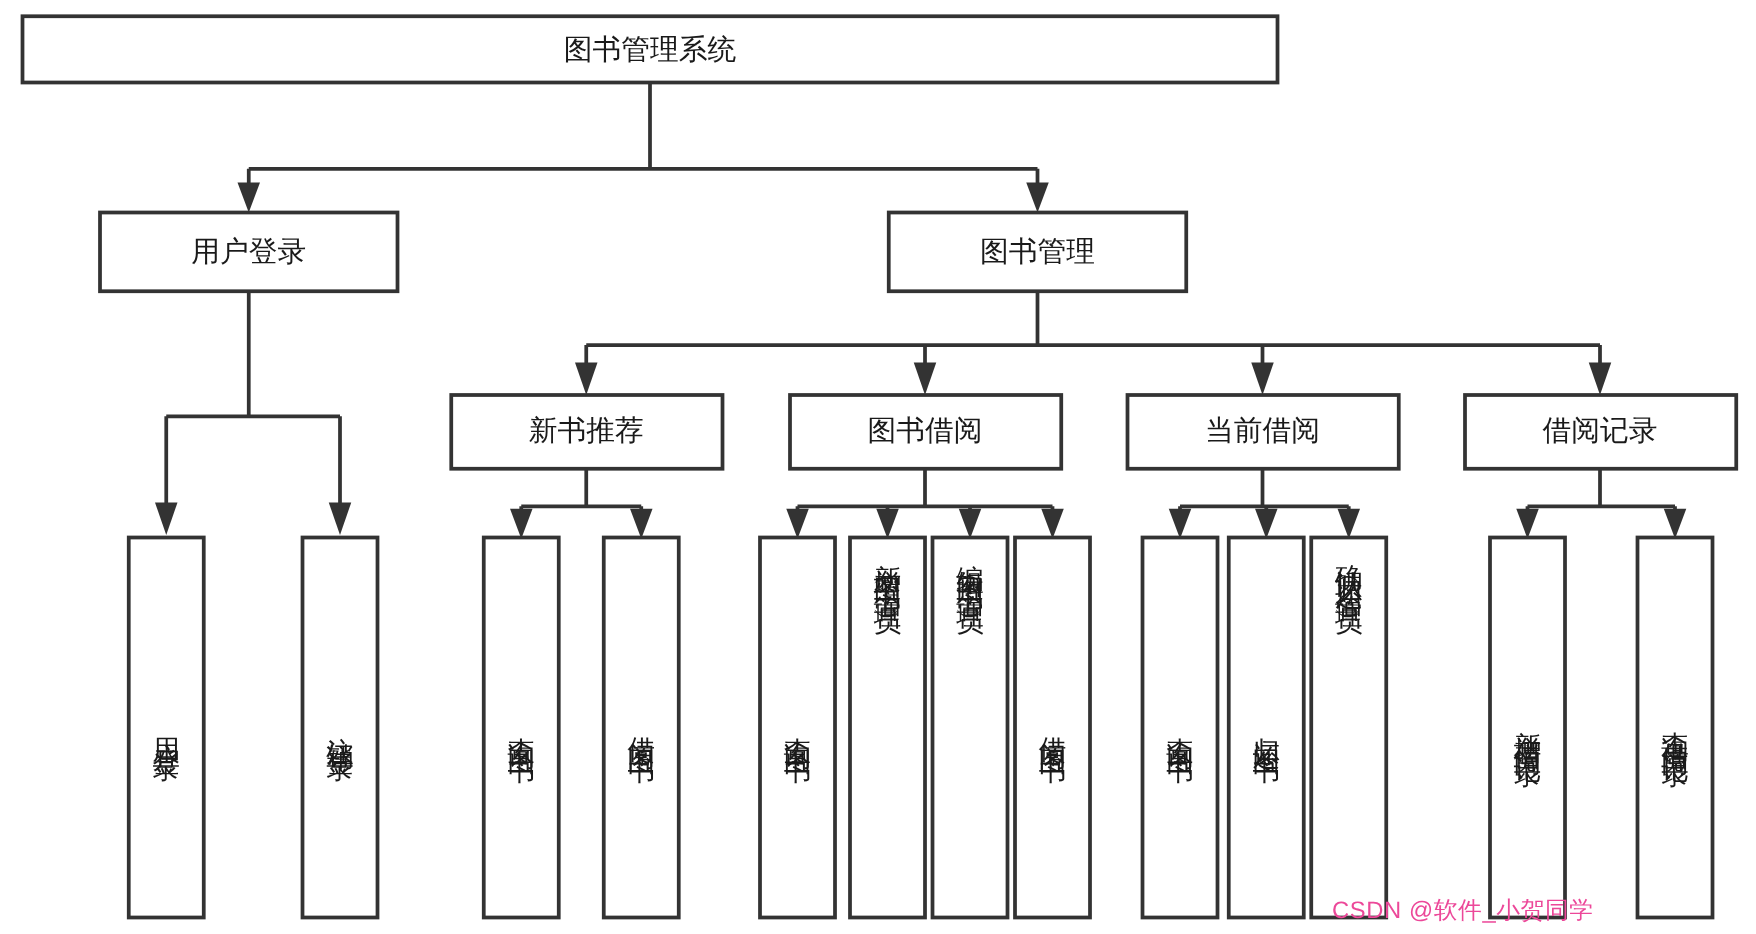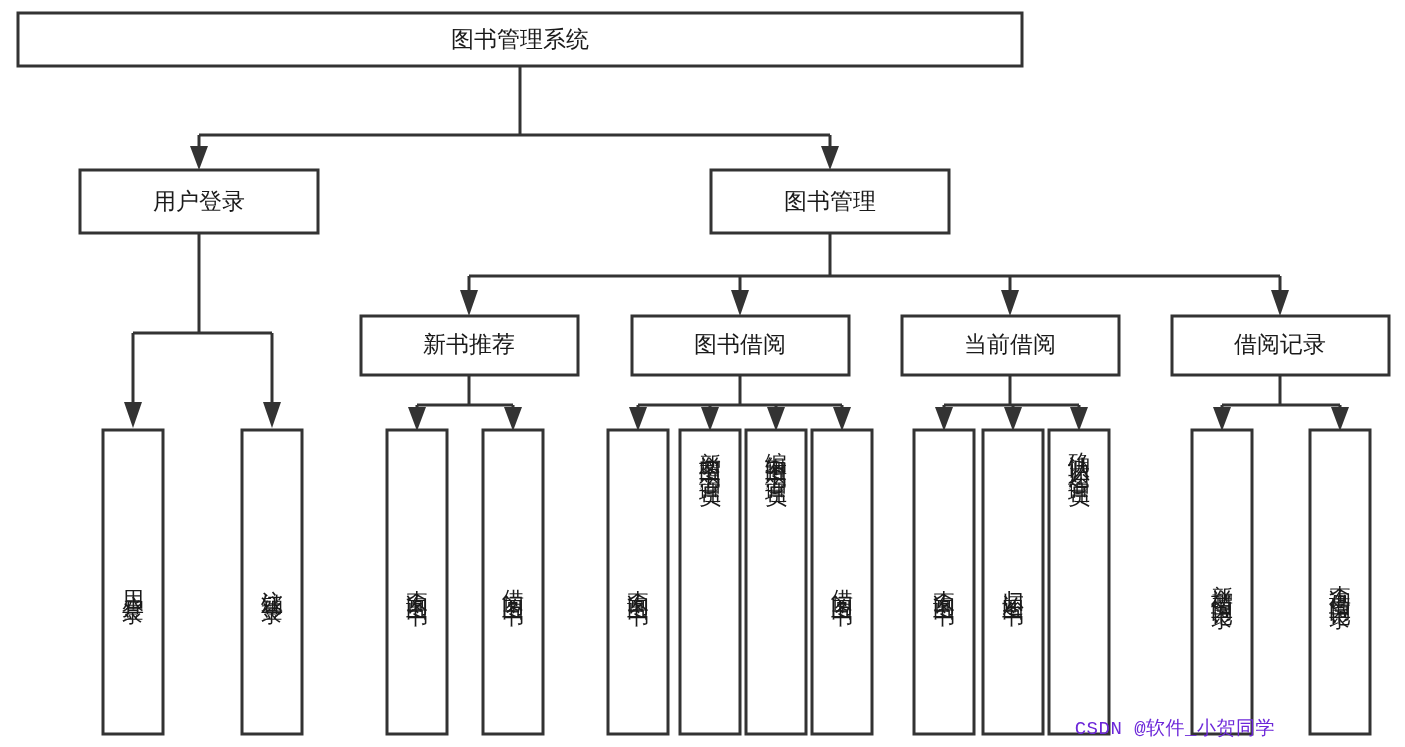--- a/index.html
+++ b/index.html
@@ -71,23 +71,23 @@
     line-height: 1;
     letter-spacing: 5px;
     color: #1a1a1a;
     white-space: nowrap;
     text-align: center;
   }
   #watermark {
     position: absolute;
     right: 8px;
     bottom: 6px;
-    font-family: Liberation Mono, monospace;
+    font-family: Liberation Sans, sans-serif;
     font-size: 19px;
-    color: #6d28d9;
+    color: #ec4899;
     letter-spacing: 0.5px;
     user-select: none;
     white-space: nowrap;
   }
 </style>
 </head>
 <body>
 
 <div id="diagram-root">
 

